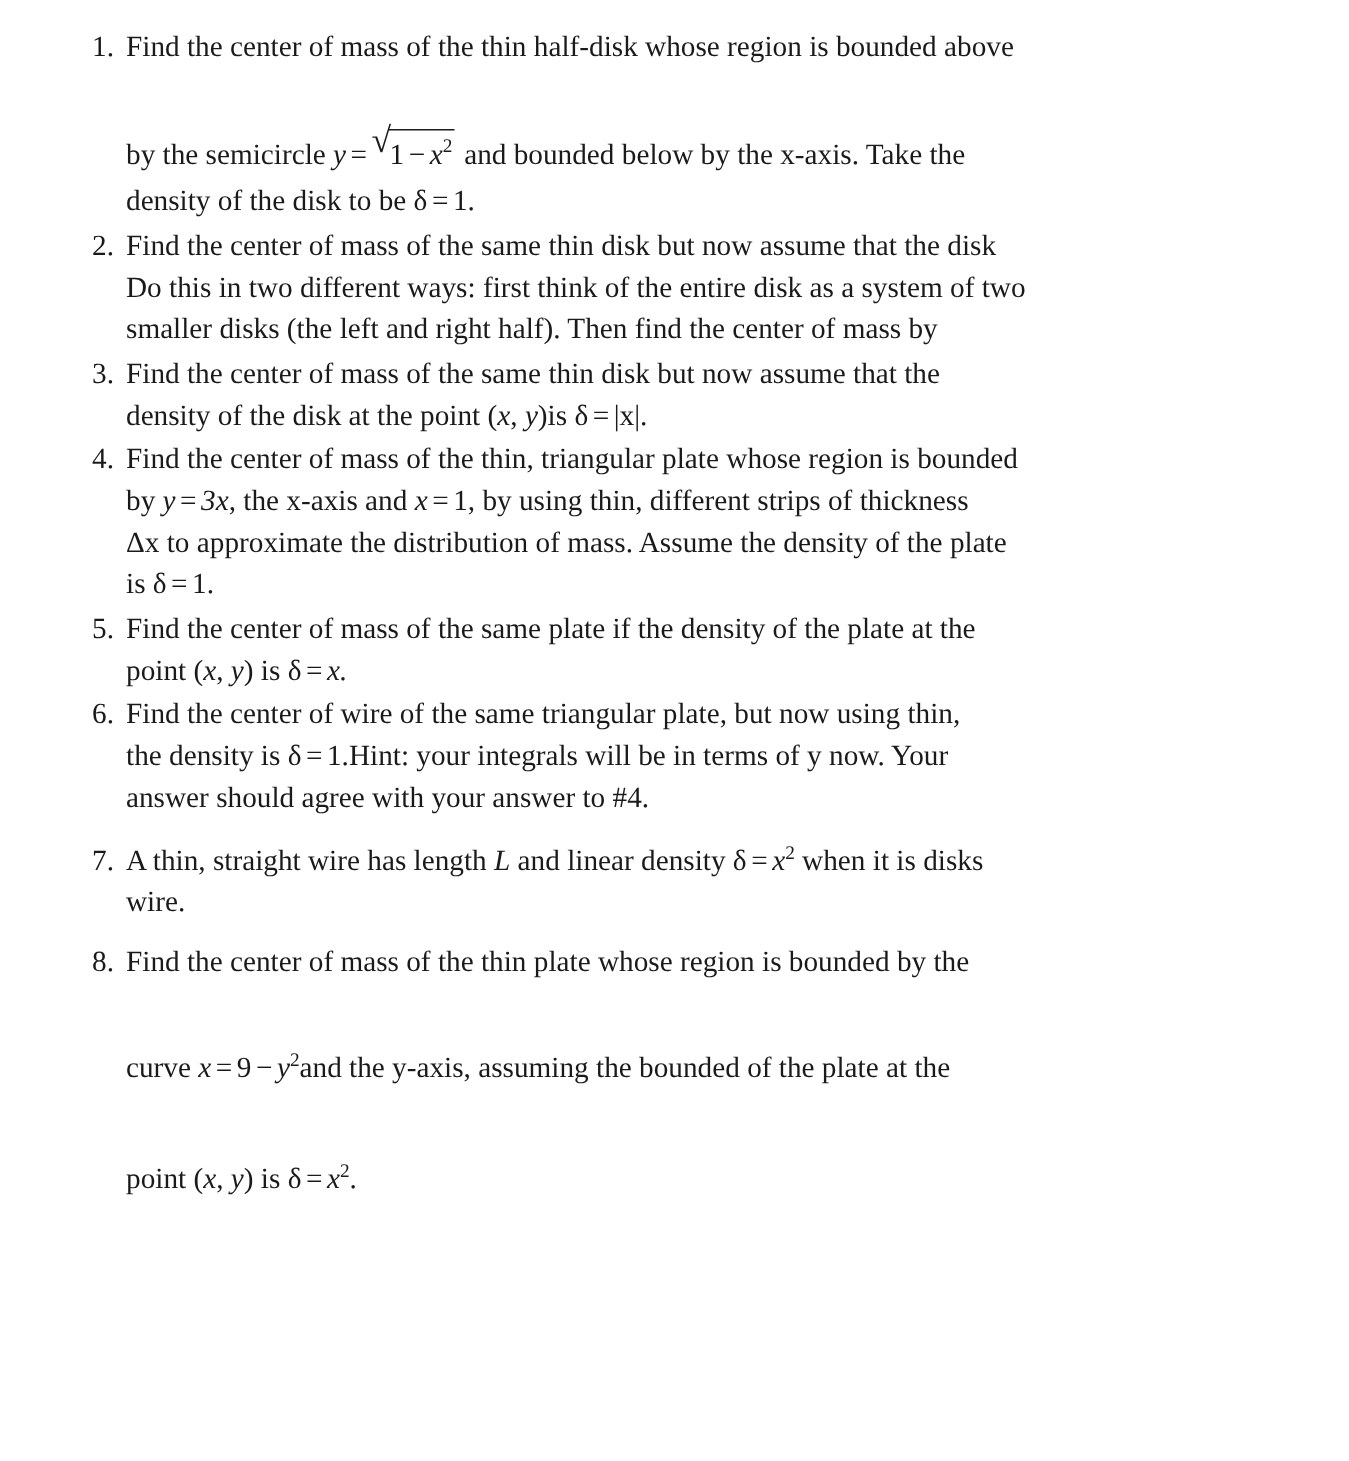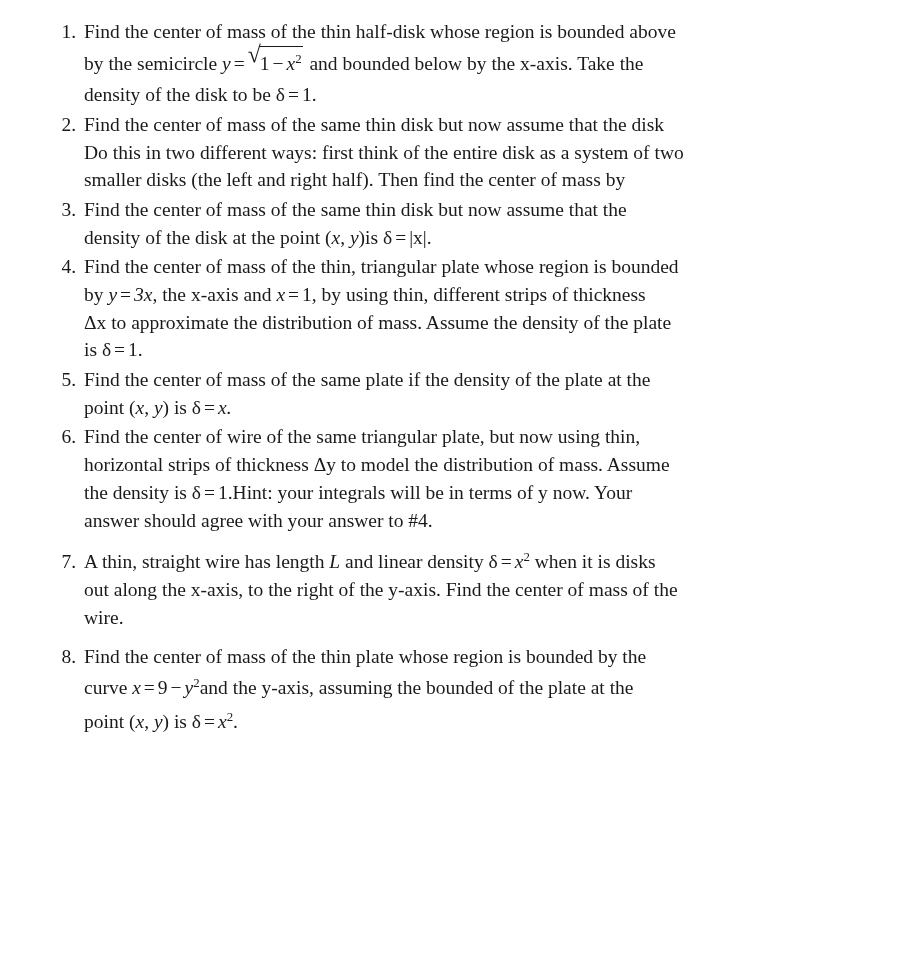--- a/index.html
+++ b/index.html
@@ -75,20 +75,21 @@
     display: inline-block;
     border-top: 1.2px solid #1a1a1a;
     padding: 0 1px;
     margin-top: 0.02em;
   }
   .op {
     padding: 0 3px;
   }
   .tall {
     line-height: 1.75;
+    margin-top: 40px;
   }
   .spaced {
     margin-top: 14px;
   }
   .spaced2 {
     margin-top: 12px;
   }
 </style>
 </head>
 <body>
@@ -149,35 +150,33 @@
         <div>
           <span>point </span><span>(</span><i class="m">x</i><span>, </span><i class="m">y</i><span>)</span><span> is δ</span><span class="op">=</span><i class="m">x.</i>
         </div>
       </div>
     </li>
 
     <li class="problem">
       <span class="num">6.</span>
       <div>
         <div>Find the center of wire of the same triangular plate, but now using thin,</div>
-        <div>horizontal strips of thickness Δy to model the distribution of mass. Assume</div>
         <div>
           <span>the density is δ</span><span class="op">=</span><span>1.Hint: your integrals will be in terms of y now. Your</span>
         </div>
         <div>answer should agree with your answer to #4.</div>
       </div>
     </li>
 
     <li class="problem spaced">
       <span class="num">7.</span>
       <div>
         <div>
           <span>A thin, straight wire has length </span><i class="m">L</i><span> and linear density δ</span><span class="op">=</span><i class="m">x</i><span class="sup">2</span><span> when it is disks</span>
         </div>
-        <div>out along the x-axis, to the right of the y-axis. Find the center of mass of the</div>
         <div>wire.</div>
       </div>
     </li>
 
     <li class="problem spaced2">
       <span class="num">8.</span>
       <div>
         <div>Find the center of mass of the thin plate whose region is bounded by the</div>
         <div class="tall">
           <span>curve </span><i class="m">x</i><span class="op">=</span><span>9</span><span class="op">−</span><i class="m">y</i><span class="sup">2</span><span>and the y-axis, assuming the bounded of the plate at the</span>

